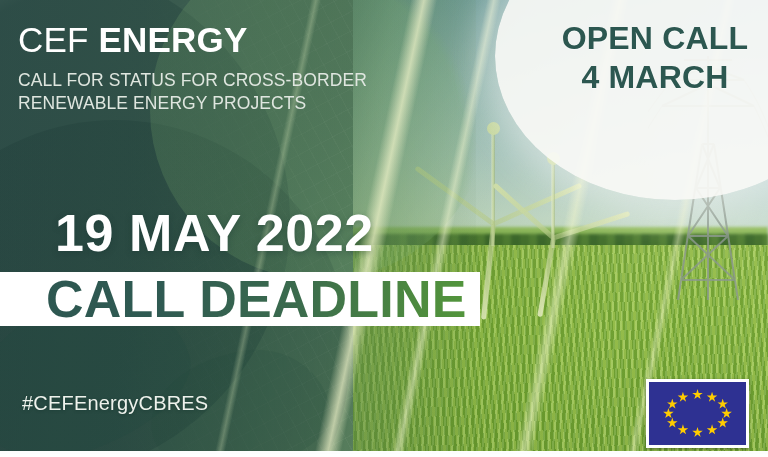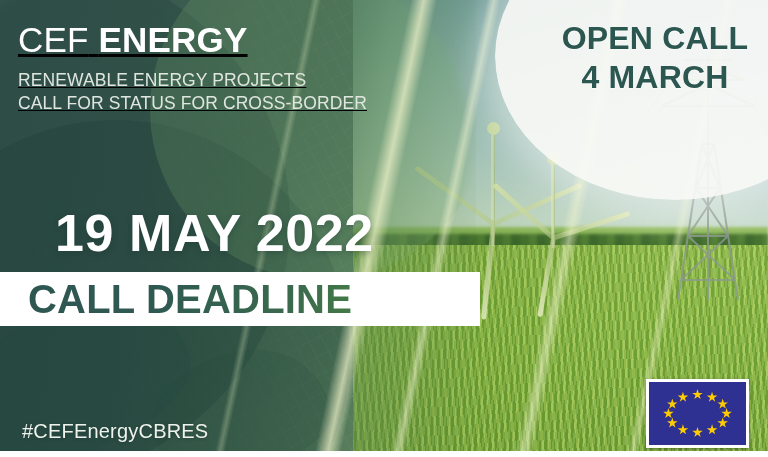--- a/index.html
+++ b/index.html
@@ -152,21 +152,20 @@
     left:495px;top:-88px;width:360px;height:288px;
     border-radius:50%;
     background:rgba(250,250,246,.92);
     box-shadow:0 0 34px 14px rgba(250,250,246,.45);
   }
 
   
   .headline{
     position:absolute;left:18px;top:22px;width:430px;
     line-height:1.02;
-    text-decoration:underline;
   }
   .h-line1{font-size:35px;color:#ffffff;letter-spacing:.2px;white-space:nowrap;}
   .h-line1 .thin{font-weight:300;}
   .h-line1 .bold{font-weight:700;}
   .h-line2{font-size:35px;font-weight:700;color:#ffffff;margin-top:3px;}
   .subtitle{
     margin-top:11px;font-size:17.5px;font-weight:400;letter-spacing:.1px;
     color:#dfe6df;line-height:1.33;
   }
 
@@ -186,33 +185,32 @@
     white-space:nowrap;
   }
 
   .white-band{
     position:absolute;left:0;top:272px;width:480px;height:54px;
     background:#ffffff;
   }
   .band-text{
     position:absolute;left:0;top:272px;width:480px;height:54px;
     display:flex;align-items:center;
-    padding-left:28px;box-sizing:border-box;
-    font-size:40px;font-weight:700;letter-spacing:.2px;
+    padding-left:46px;box-sizing:border-box;
+    font-size:52px;font-weight:700;letter-spacing:.2px;
     background:linear-gradient(95deg,#2d5650 0%,#2f5a52 34%,#3b6b4d 62%,#4e8c3e 88%,#55993c 100%);
     -webkit-background-clip:text;background-clip:text;
     color:transparent;-webkit-text-fill-color:transparent;
     white-space:nowrap;
   }
 
   .hashtag{
     position:absolute;left:22px;top:392px;
     font-size:20px;font-weight:400;color:#eef2ec;letter-spacing:.2px;
     text-shadow:0 1px 3px rgba(20,50,45,.45);
-    margin-top:28px;
   }
 
   
   .euflag{
     position:absolute;left:646px;top:379px;width:103px;height:69px;
     background:#ffffff;padding:3px;box-sizing:border-box;
     box-shadow:0 1px 3px rgba(0,0,0,.35);
   }
   .euflag .inner{
     width:100%;height:100%;background:#2e3192;position:relative;
@@ -289,22 +287,22 @@
   <div class="stripe s4"></div>
 
   <div class="oval"></div>
 
   <div class="headline">
     <div class="h-line1">
       <span class="thin">CEF</span>
       <span class="bold">ENERGY</span>
     </div>
     <div class="subtitle">
+      <div>CALL FOR STATUS FOR CROSS-BORDER</div>
       <div>RENEWABLE ENERGY PROJECTS</div>
-      <div>CALL FOR STATUS FOR CROSS-BORDER</div>
     </div>
   </div>
 
   <div class="open-call">
     <div class="oc1">OPEN CALL</div>
     <div class="oc2">4 MARCH</div>
   </div>
 
   <div class="bigdate">19 MAY 2022</div>
 

